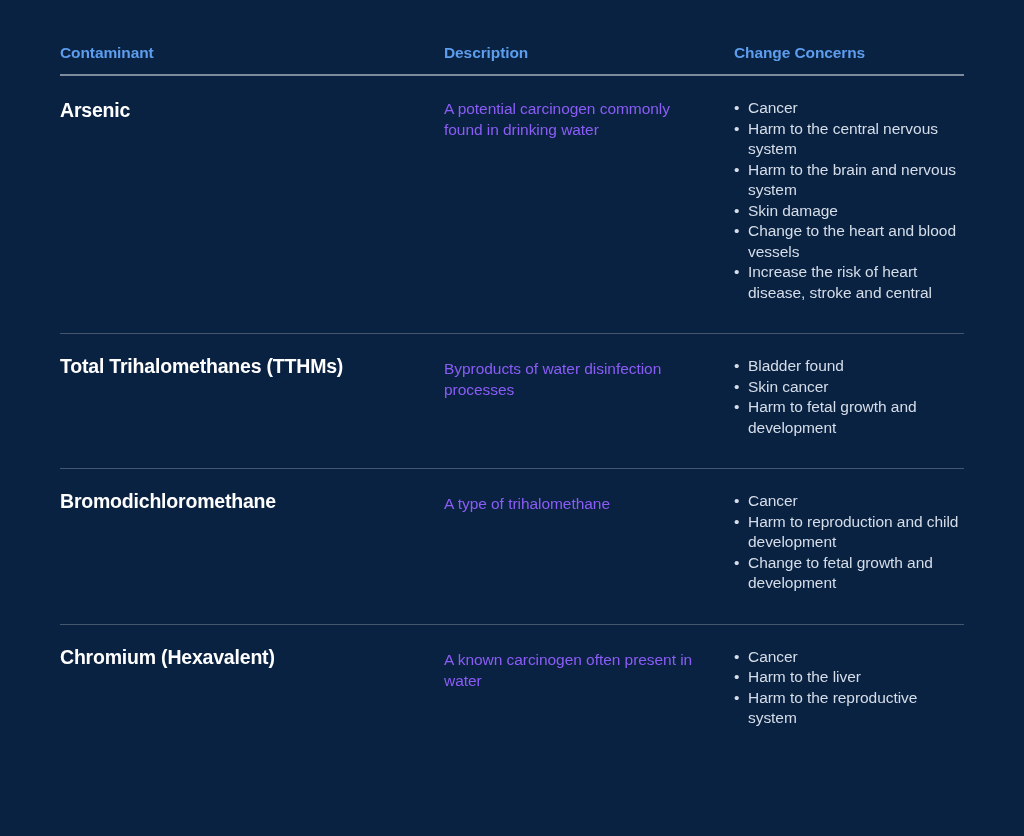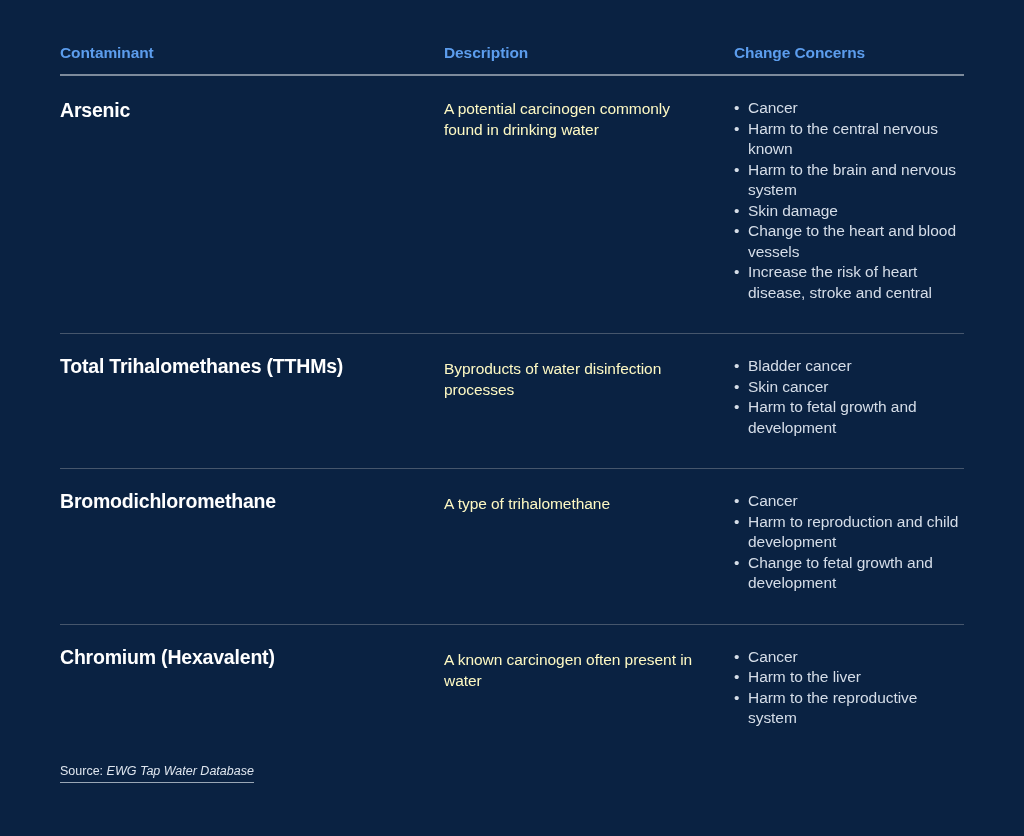--- a/index.html
+++ b/index.html
@@ -64,21 +64,21 @@
 
   .contaminant-name {
     color: #ffffff;
     font-size: 19.5px;
     font-weight: bold;
     line-height: 25px;
     letter-spacing: -0.2px;
     padding-right: 20px;
   }
   .description-text {
-    color: #fef9c3;
+    color: #8b5cf6;
     font-size: 15.5px;
     line-height: 21px;
     letter-spacing: -0.05px;
     padding-right: 34px;
     padding-left: 2px;
   }
   td.cell-description { padding-top: 24px; }
   td.cell-health { padding-top: 22px; padding-left: 4px; }
 
   ul.health-list {
@@ -143,39 +143,39 @@
         <tr>
           <td class="cell-contaminant">
             <div class="contaminant-name">Arsenic</div>
           </td>
           <td class="cell-description">
             <div class="description-text">A potential carcinogen commonly found in drinking water</div>
           </td>
           <td class="cell-health">
             <ul class="health-list">
               <li><span class="bullet">•</span><span>Cancer</span></li>
-              <li><span class="bullet">•</span><span>Harm to the central nervous known</span></li>
+              <li><span class="bullet">•</span><span>Harm to the central nervous system</span></li>
               <li><span class="bullet">•</span><span>Harm to the brain and nervous system</span></li>
               <li><span class="bullet">•</span><span>Skin damage</span></li>
               <li><span class="bullet">•</span><span>Change to the heart and blood vessels</span></li>
               <li><span class="bullet">•</span><span>Increase the risk of heart disease, stroke and central</span></li>
             </ul>
           </td>
         </tr>
 
         <tr>
           <td class="cell-contaminant">
             <div class="contaminant-name">Total Trihalomethanes (TTHMs)</div>
           </td>
           <td class="cell-description">
             <div class="description-text">Byproducts of water disinfection processes</div>
           </td>
           <td class="cell-health">
             <ul class="health-list">
-              <li><span class="bullet">•</span><span>Bladder cancer</span></li>
+              <li><span class="bullet">•</span><span>Bladder found</span></li>
               <li><span class="bullet">•</span><span>Skin cancer</span></li>
               <li><span class="bullet">•</span><span>Harm to fetal growth and development</span></li>
             </ul>
           </td>
         </tr>
 
         <tr>
           <td class="cell-contaminant">
             <div class="contaminant-name">Bromodichloromethane</div>
           </td>
@@ -204,15 +204,14 @@
               <li><span class="bullet">•</span><span>Harm to the liver</span></li>
               <li><span class="bullet">•</span><span>Harm to the reproductive system</span></li>
             </ul>
           </td>
         </tr>
 
       </tbody>
     </table>
   </div>
 
-  <div class="source-note"><span class="source-label">Source:</span><span>&nbsp;</span><span class="source-link">EWG Tap Water Database</span></div>
 
 </div>
 
 </body></html>

